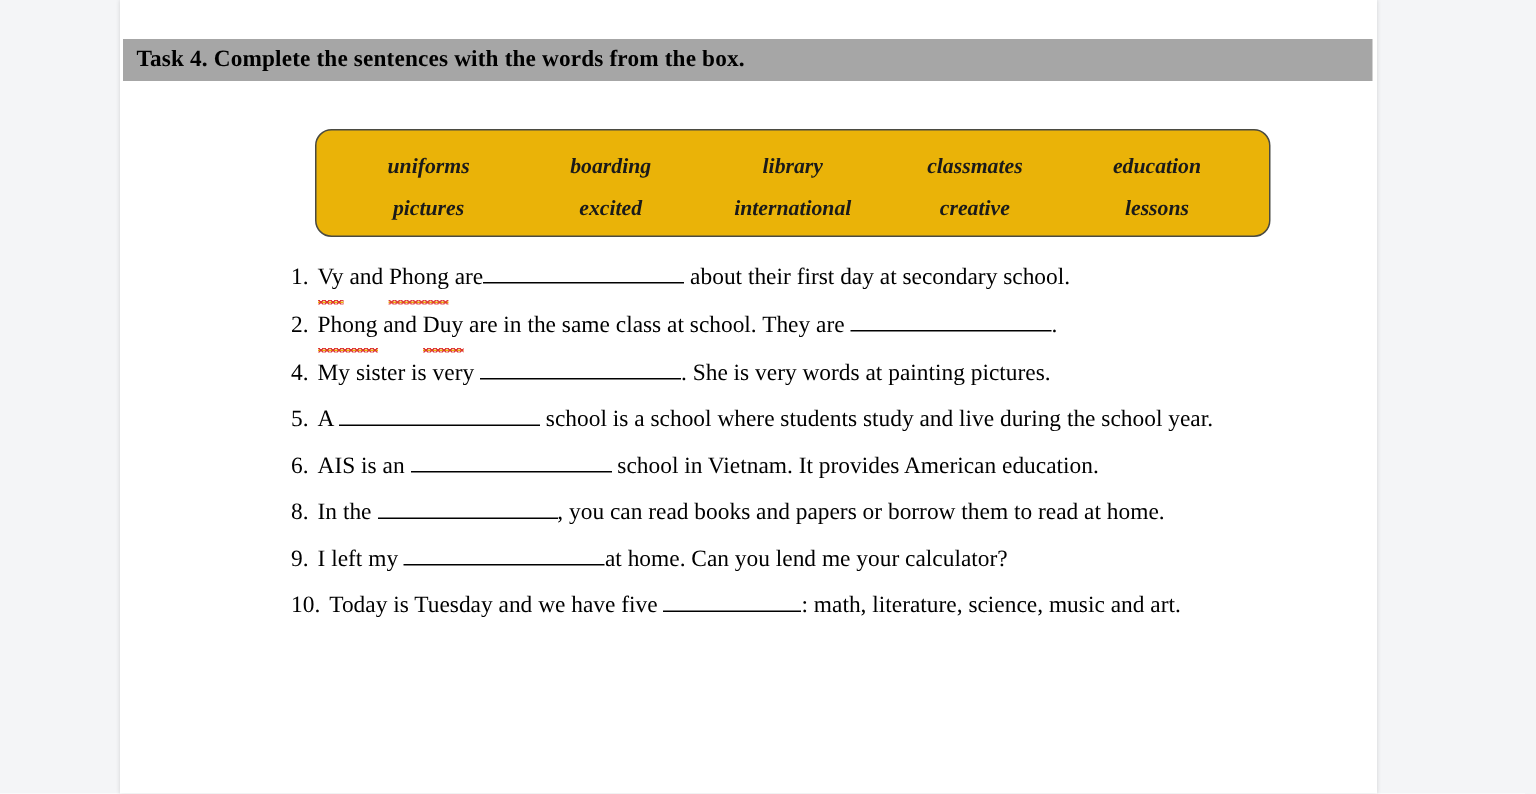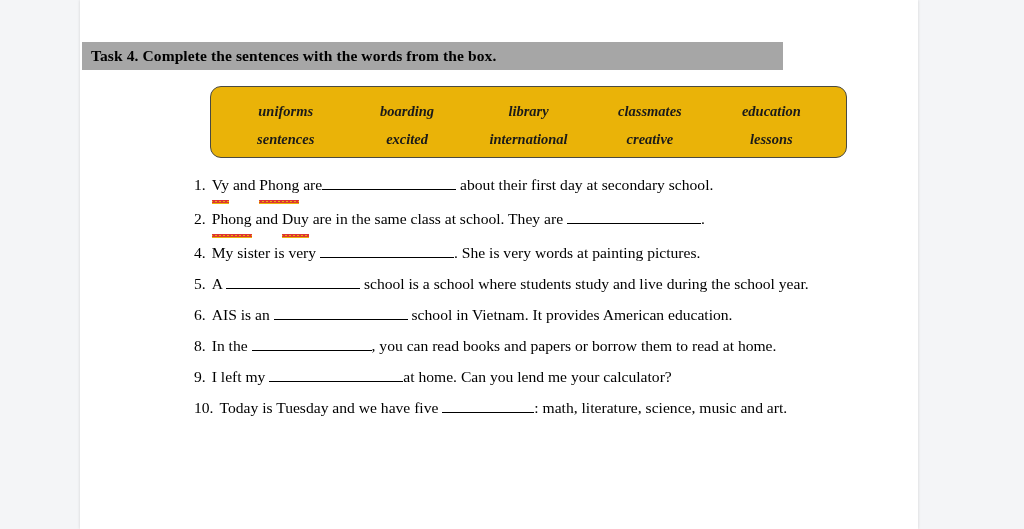--- a/index.html
+++ b/index.html
@@ -25,26 +25,25 @@
     background: #ffffff;
     box-shadow: 0 0 3px rgba(0,0,0,0.14);
     overflow: hidden;
   }
 
   
   .task-bar {
     position: absolute;
     left: 2px;
     top: 26px;
-    width: 701px;
+    width: 833px;
     height: 28px;
     background: #a6a6a6;
     display: flex;
     align-items: center;
-    margin-top: 16px;
   }
   .task-bar-title {
     font-family: "Liberation Serif", "DejaVu Serif", serif;
     font-weight: bold;
     font-size: 15.5px;
     color: #000000;
     padding-left: 9px;
     letter-spacing: 0.1px;
     white-space: nowrap;
   }
@@ -130,21 +129,21 @@
     bottom: -2px;
     height: 3px;
     background-image:
       linear-gradient(45deg, transparent 42%, #d33 42%, #d33 58%, transparent 58%),
       linear-gradient(-45deg, transparent 42%, #d33 42%, #d33 58%, transparent 58%);
     background-size: 4px 3px;
     background-repeat: repeat-x;
   }
   
   .ul {
-    border-bottom: 3px solid #eab308;
+    border-bottom: 1px solid #eab308;
     text-align: center;
   }
 </style>
 </head>
 <body>
 
 <div id="page">
 
   <div class="task-bar">
     <div class="task-bar-title">Task 4. Complete the sentences with the words from the box.</div>
@@ -152,21 +151,21 @@
 
   <div class="word-box" id="word-box">
       <div class="word-row">
         <div class="word-cell">uniforms</div>
         <div class="word-cell">boarding</div>
         <div class="word-cell">library</div>
         <div class="word-cell">classmates</div>
         <div class="word-cell">education</div>
       </div>
       <div class="word-row">
-        <div class="word-cell">sentences</div>
+        <div class="word-cell">pictures</div>
         <div class="word-cell">excited</div>
         <div class="word-cell">international</div>
         <div class="word-cell">creative</div>
         <div class="word-cell">lessons</div>
       </div>
     </div>
 
   <div class="sentences" id="sentences">
       <p class="q"><span class="num">1.</span><span class="indent">&nbsp;</span><span class="sp ul">Vy</span><span> and </span><span class="sp ul">Phong</span><span> are</span><span class="blank b-lg"></span><span> about their first day at secondary school.</span></p>
       <p class="q"><span class="num">2.</span><span class="indent">&nbsp;</span><span class="sp ul">Phong</span><span> and </span><span class="sp ul">Duy</span><span> are in the same class at school. They are </span><span class="blank b-lg"></span><span>.</span></p>

